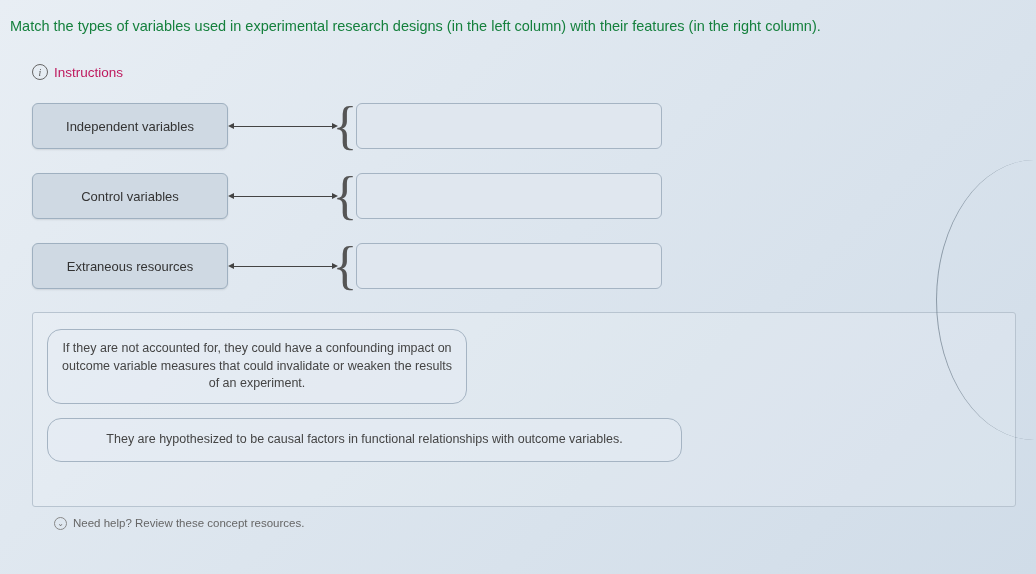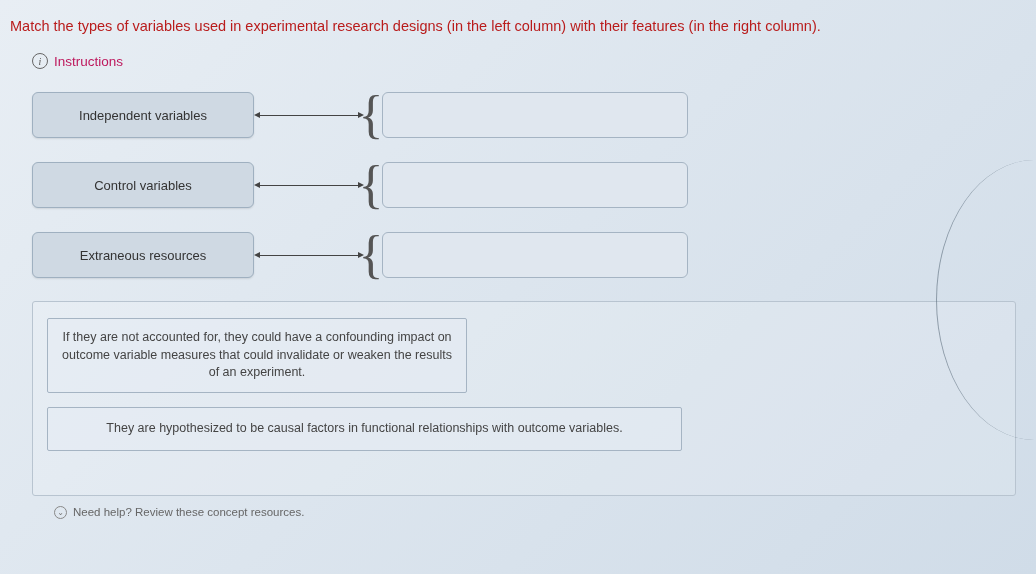--- a/index.html
+++ b/index.html
@@ -8,23 +8,23 @@
   height: 574px;
   background: linear-gradient(135deg, #e8eef4 0%, #dce5ee 50%, #d0dce8 100%);
   font-family: Arial, Helvetica, sans-serif;
   color: #333;
   padding: 16px 20px 0 6px;
   overflow: hidden;
   position: relative;
 }
 .question-text {
   font-size: 14.5px;
-  color: #b91c1c;
+  color: #15803d;
   line-height: 1.4;
-  margin-bottom: 17px;
+  margin-bottom: 28px;
   padding-left: 4px;
 }
 .instructions-row {
   display: flex;
   align-items: center;
   gap: 6px;
   margin-left: 26px;
   margin-bottom: 18px;
 }
 .info-icon {
@@ -33,21 +33,21 @@
   display: flex; align-items: center; justify-content: center;
   font-size: 10px; color: #555; font-style: italic; font-family: Georgia, serif;
 }
 .instructions-text { font-size: 13.5px; color: #be185d; }
 .match-area { margin-left: 26px; }
 .match-row {
   display: flex; align-items: center;
   margin-bottom: 14px;
 }
 .label-card {
-  width: 222px; height: 46px;
+  width: 196px; height: 46px;
   background: #cfd9e3;
   border: 1px solid #9fb0c0;
   border-radius: 6px;
   display: flex; align-items: center; justify-content: center;
   font-size: 13px; color: #333;
   box-shadow: 0 1px 2px rgba(0,0,0,0.1);
 }
 .connector {
   width: 110px; height: 46px;
   display: flex; align-items: center;
@@ -81,21 +81,21 @@
   background: rgba(255,255,255,0.15);
   border-radius: 3px;
   padding: 16px 14px 30px 14px;
 }
 .options-row {
   display: flex; gap: 20px; margin-bottom: 14px;
 }
 .option-card {
   border: 1px solid #a5b4c3;
   background: rgba(230,236,243,0.5);
-  border-radius: 2px;
+  border-radius: 14px;
   padding: 10px 14px;
   font-size: 12.5px;
   color: #444;
   text-align: center;
   line-height: 1.4;
   display: flex; align-items: center; justify-content: center;
 }
 .option-a { width: 540px; min-height: 44px; }
 .option-b { width: 420px; min-height: 58px; }
 .option-c { width: 635px; min-height: 44px; }

